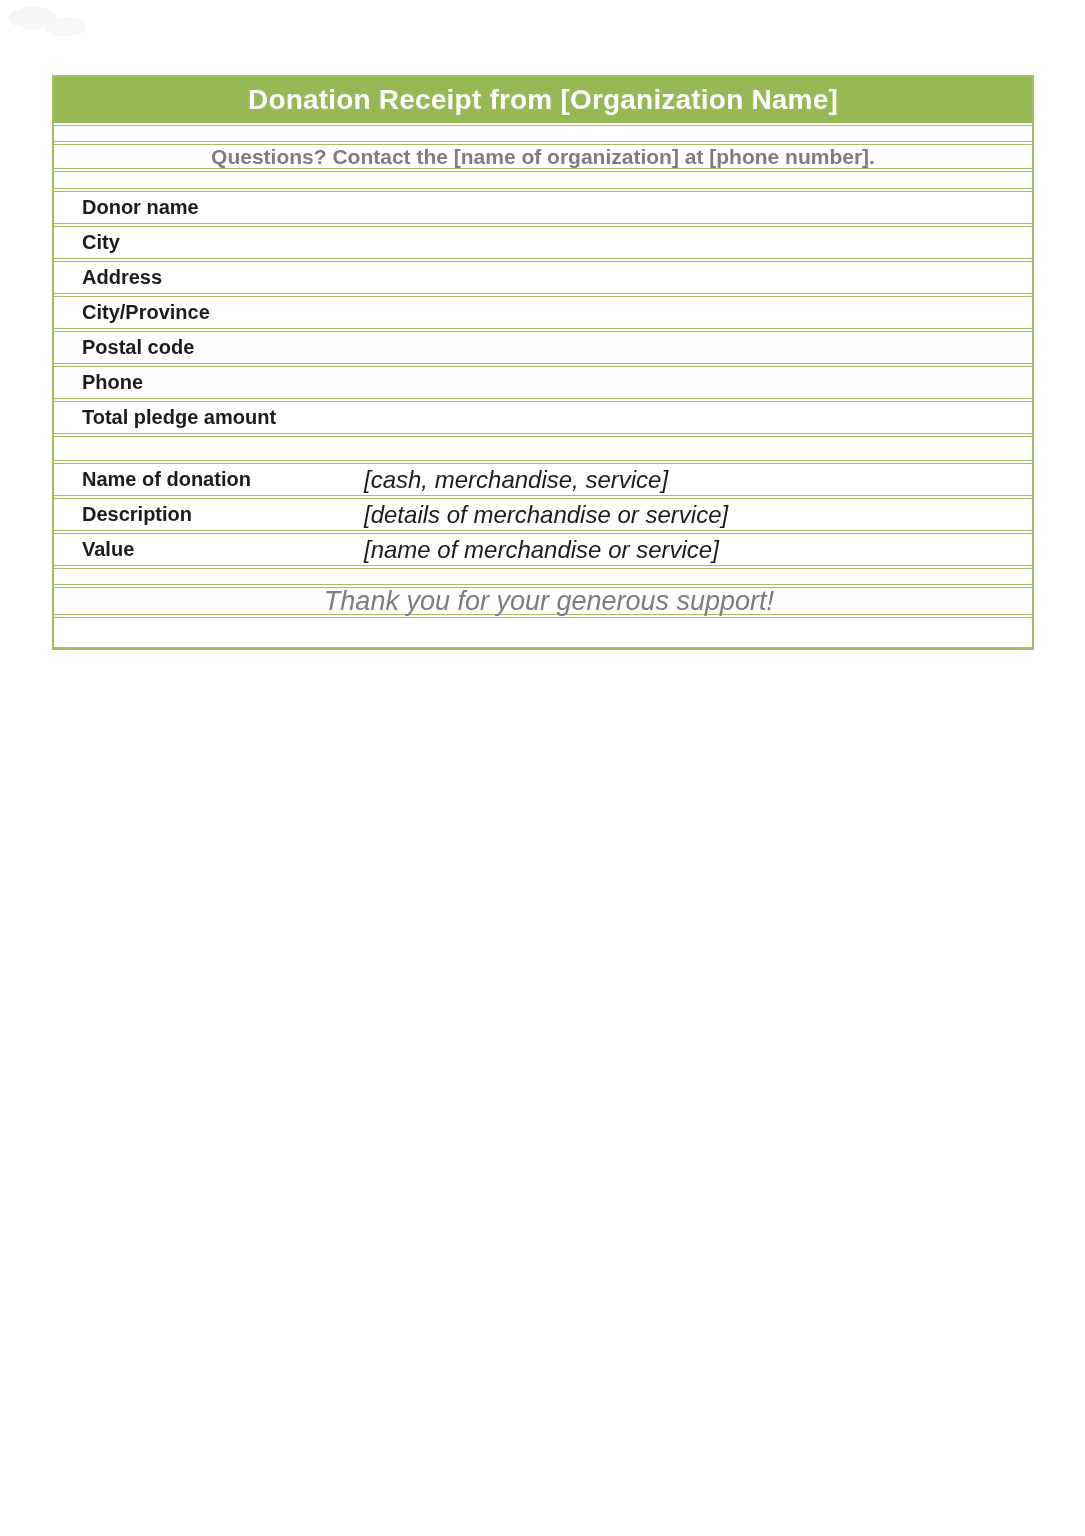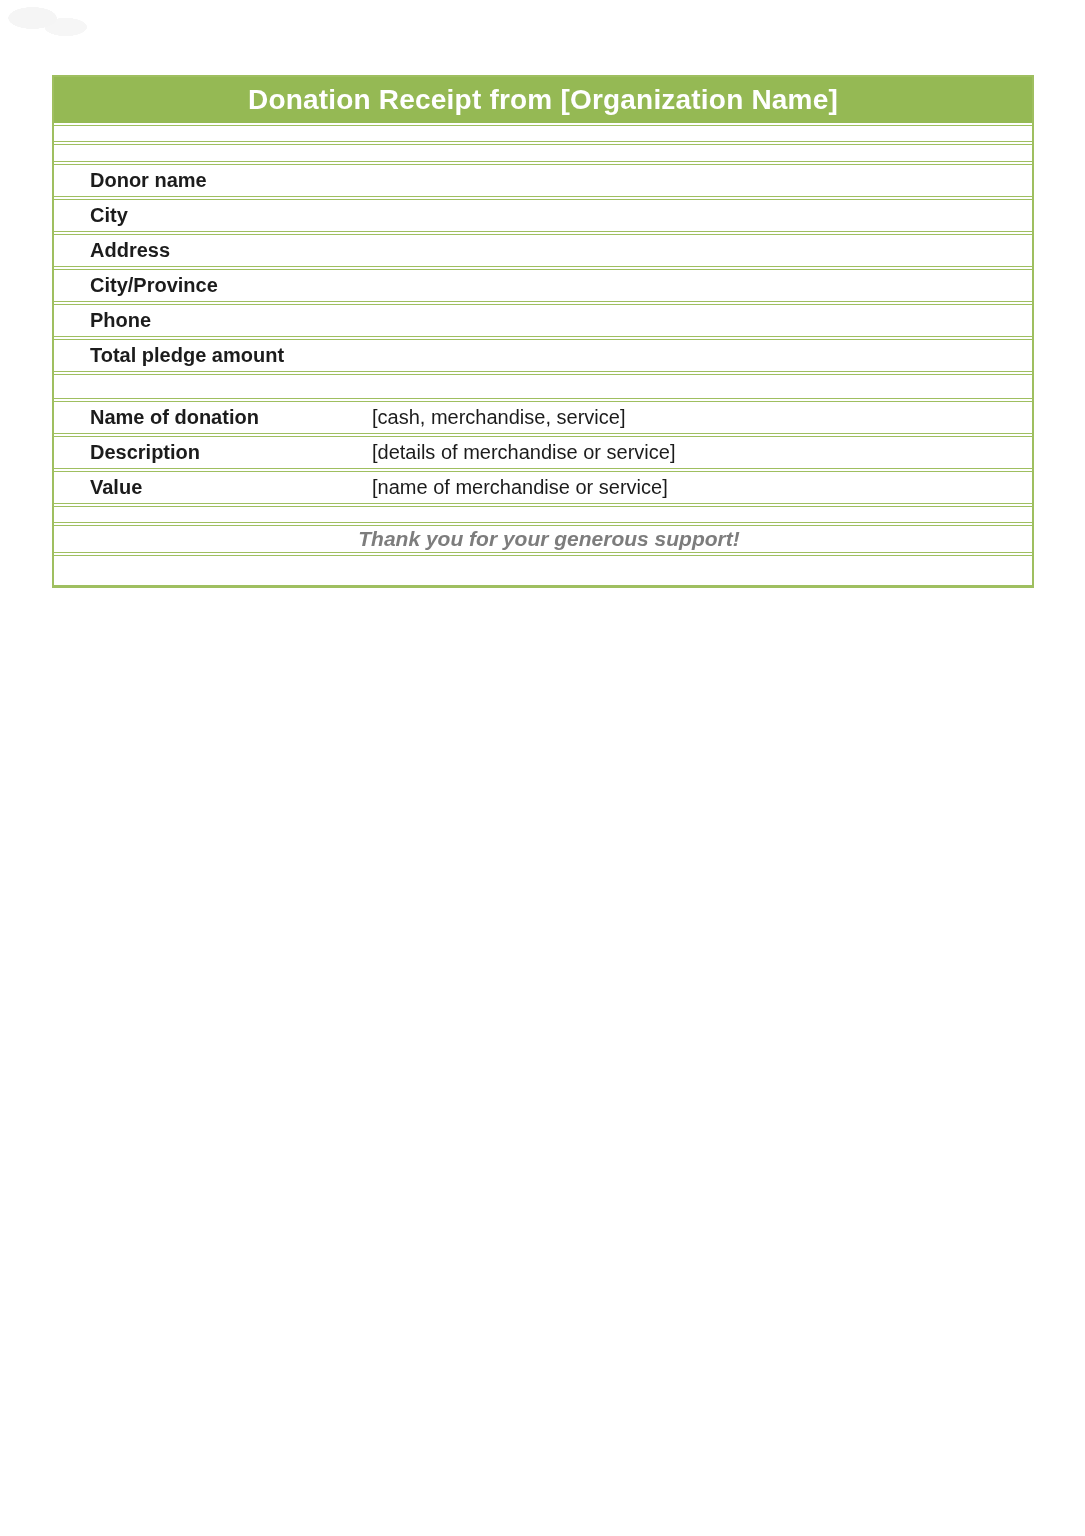--- a/index.html
+++ b/index.html
@@ -44,66 +44,73 @@
   }
   .row.header .title{
     color:#ffffff;font-weight:bold;font-size:28px;letter-spacing:.2px;
   }
   .row.note{height:25px;justify-content:center;}
   .row.note .note-text{
     color:var(--gray-text);font-weight:bold;font-size:21px;
   }
   .row.thanks{height:28px;justify-content:center;}
   .row.thanks .note-text{
-    color:var(--gray-text);font-weight:bold;font-style:italic;font-size:21px;margin-left:12px;
+    color:var(--gray-text);font-weight:normal;font-style:italic;font-size:27px;margin-left:12px;
   }
-  .row.field{height:33px;padding-left:36px;}
+  .row.field{height:33px;padding-left:28px;}
   .row.field .label{
     font-weight:bold;color:var(--dark-text);font-size:20px;
     width:282px;flex:0 0 282px;white-space:nowrap;
   }
   .row.field .value{
-    color:var(--dark-text);font-size:20px;flex:1 1 auto;white-space:nowrap;
-    align-self:stretch;display:flex;align-items:center;
+    color:var(--dark-text);font-size:24px;flex:1 1 auto;white-space:nowrap;
+    align-self:stretch;display:flex;align-items:center;font-style:italic;
   }
   .row.sp17{height:17px;}
   .row.sp18{height:18px;}
   .row.sp25{height:25px;}
   .row.sp31{height:31px;}
 </style>
 </head>
 <body>
 
 <div class="watermark"></div>
 
 <div class="receipt-table">
 
   <div class="row header">
     <span class="title">Donation Receipt from [Organization Name]</span>
   </div>
 
   <div class="row sp17"></div>
 
+  <div class="row note">
+    <span class="note-text">Questions? Contact the [name of organization] at [phone number].</span>
+  </div>
 
   <div class="row sp18"></div>
 
   <div class="row field">
     <span class="label">Donor name</span>
     <span class="value"></span>
   </div>
   <div class="row field">
     <span class="label">City</span>
     <span class="value"></span>
   </div>
   <div class="row field">
     <span class="label">Address</span>
     <span class="value"></span>
   </div>
   <div class="row field">
     <span class="label">City/Province</span>
+    <span class="value"></span>
+  </div>
+  <div class="row field">
+    <span class="label">Postal code</span>
     <span class="value"></span>
   </div>
   <div class="row field">
     <span class="label">Phone</span>
     <span class="value"></span>
   </div>
   <div class="row field">
     <span class="label">Total pledge amount</span>
     <span class="value"></span>
   </div>

